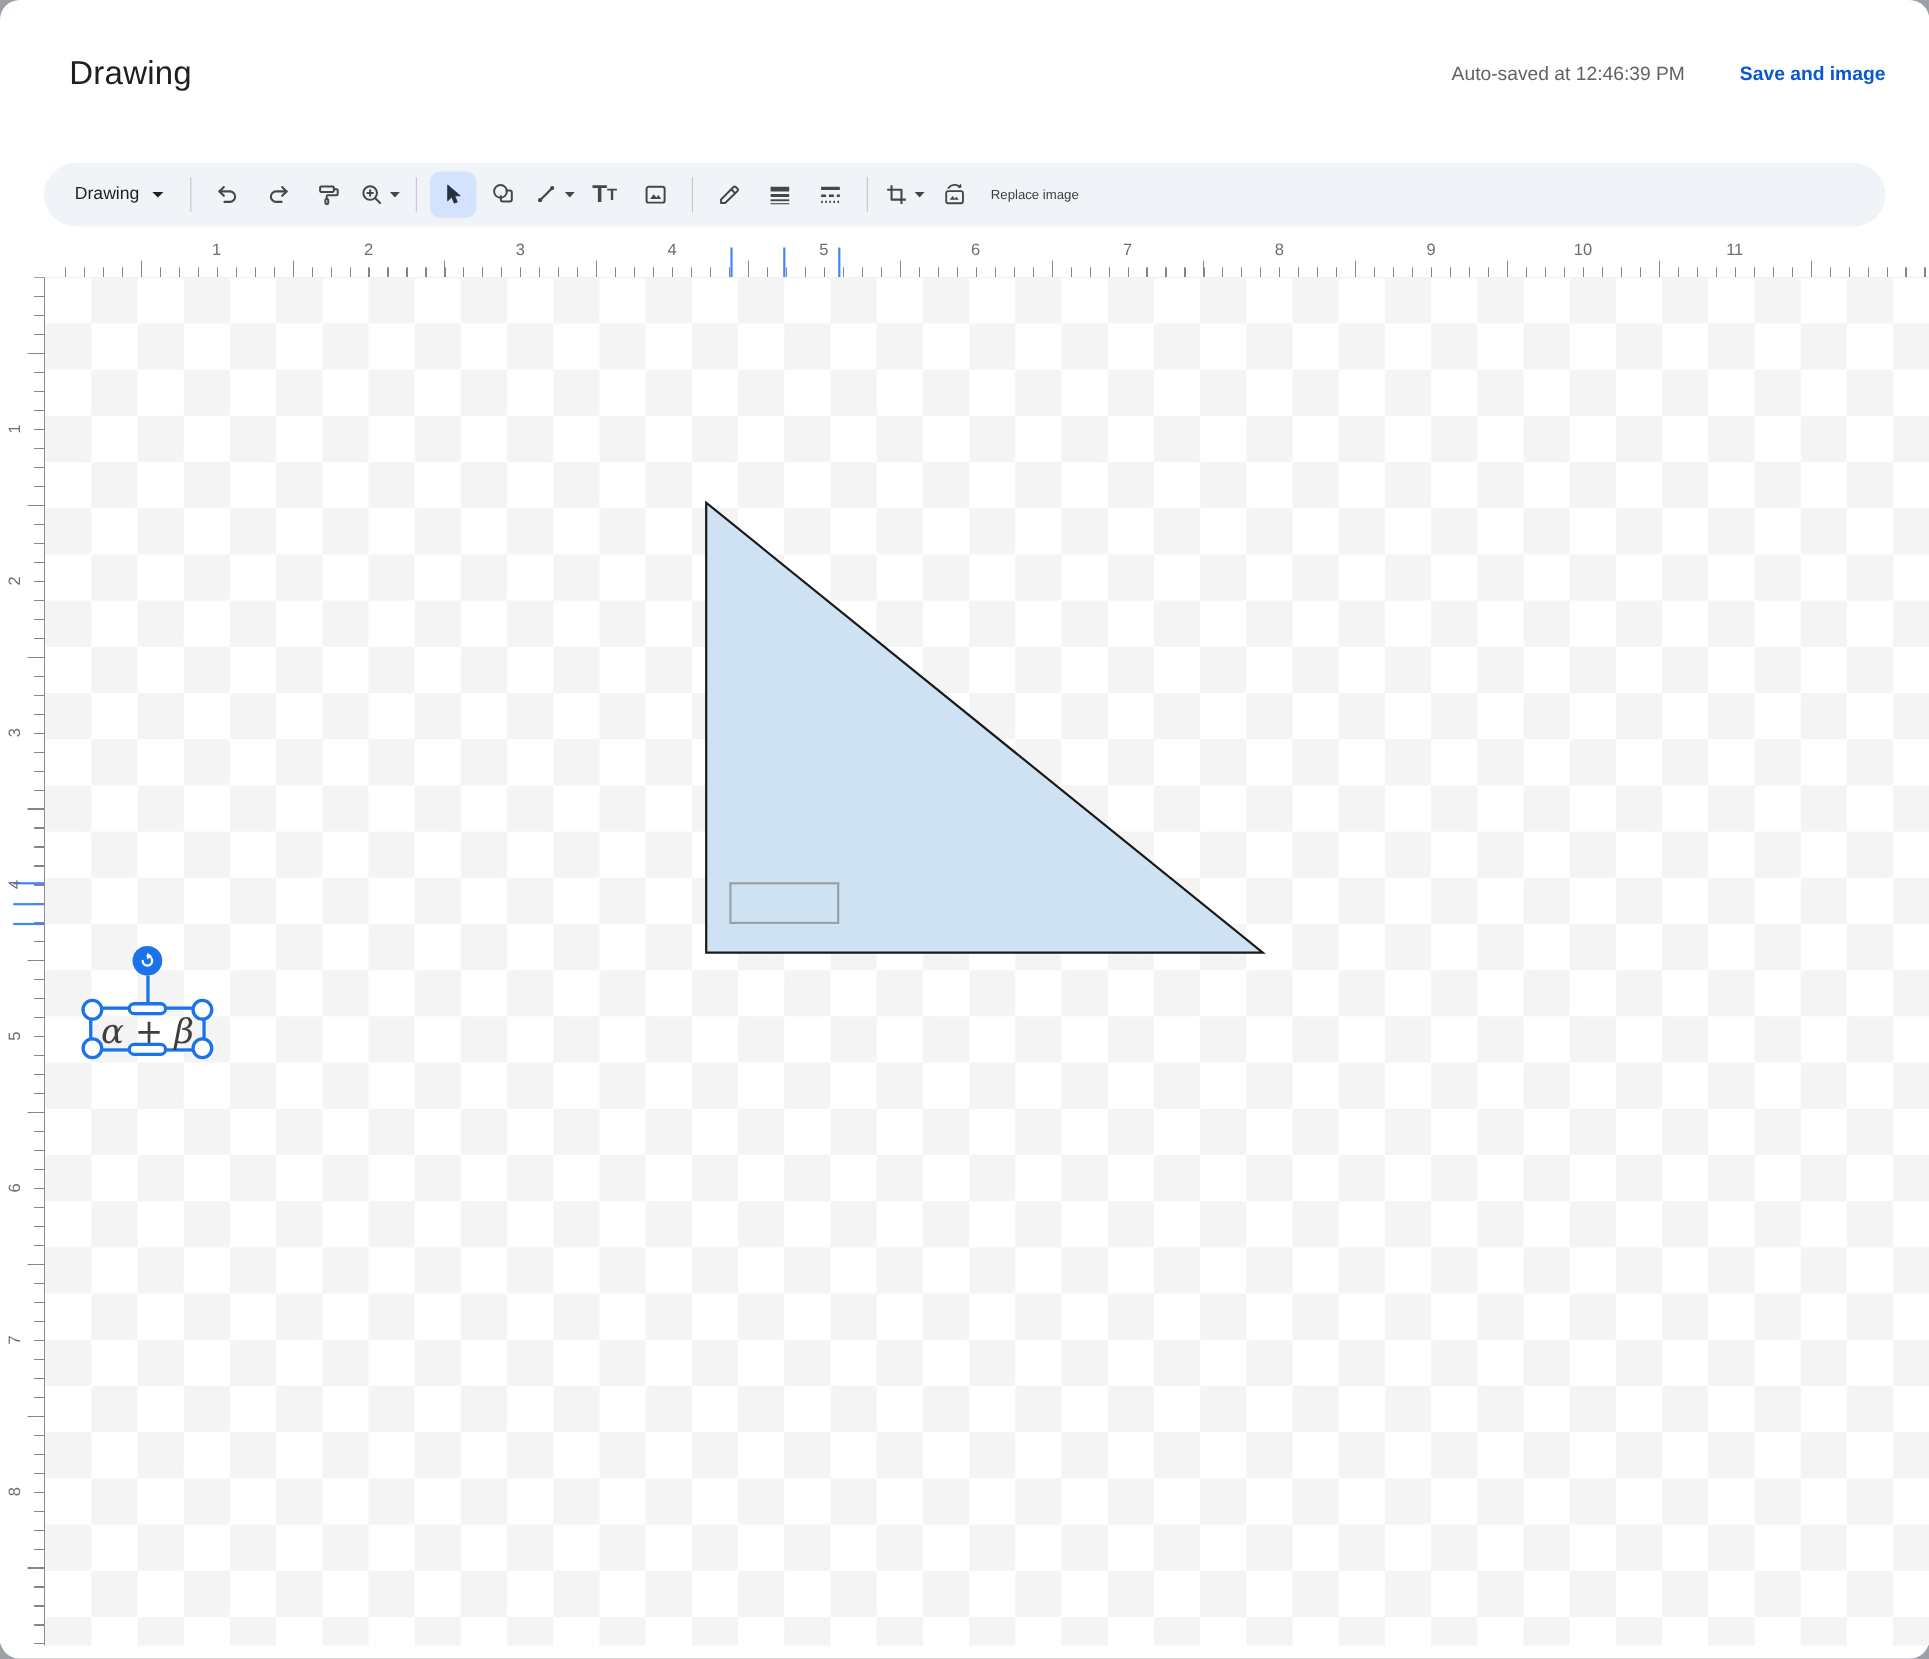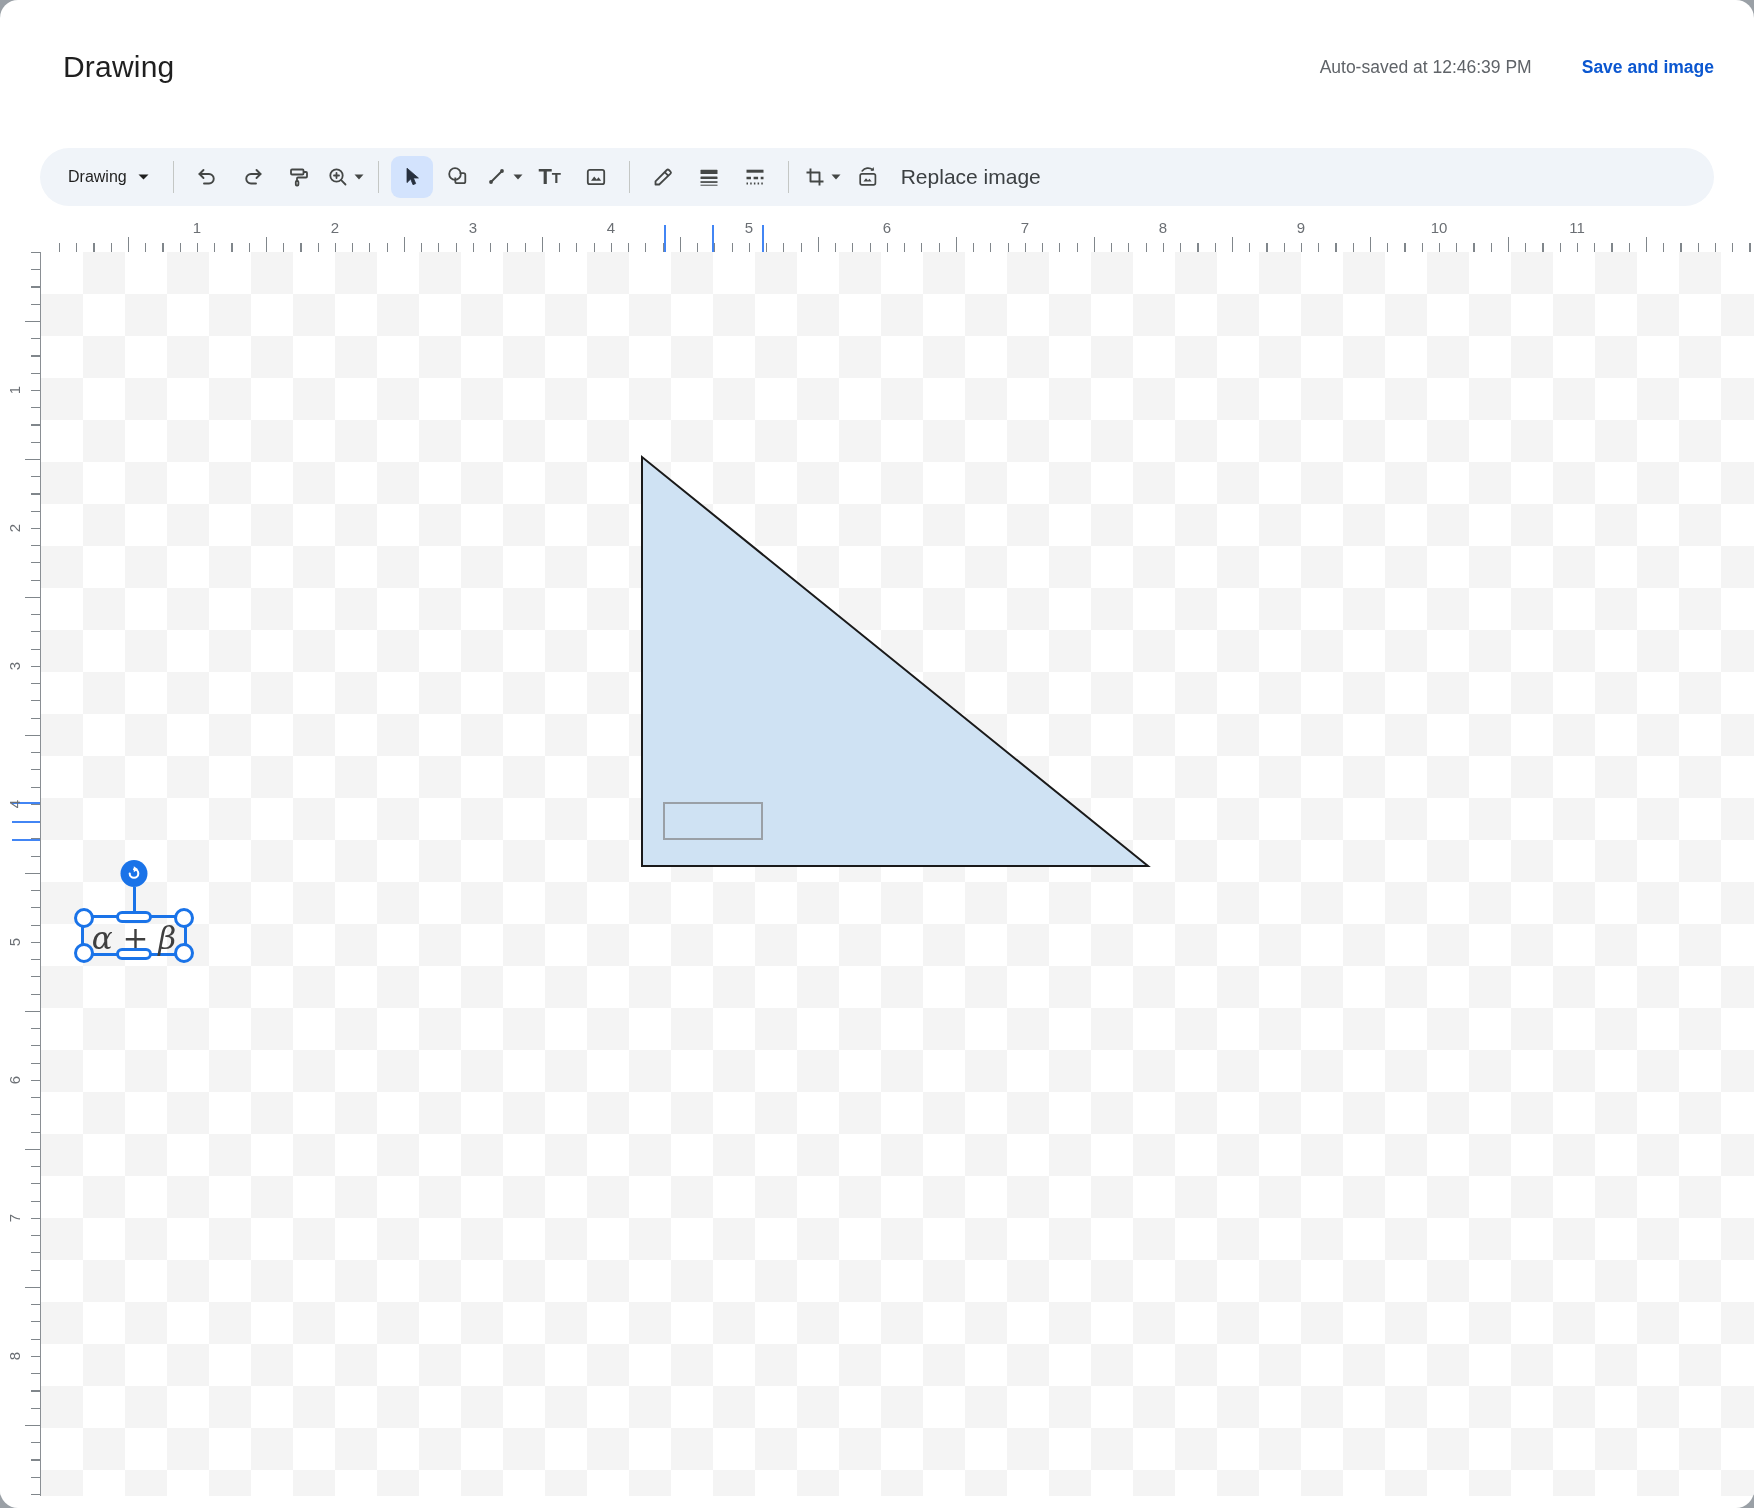--- a/index.html
+++ b/index.html
@@ -24,21 +24,21 @@
     height:42px; min-width:42px; border-radius:9px; display:flex; align-items:center;
     justify-content:center; cursor:pointer; margin:0 2px; color:#444746;
   }
   .tbtn.sel { background:#d3e3fd; }
   .tbtn svg { display:block; }
   .actions-btn { display:flex; align-items:center; gap:7px; padding:0 12px; font-size:16px; color:#1f1f1f; }
   .tsep { width:1px; height:32px; background:#c4c7c5; margin:0 10px; }
   .caret { margin-left:4px; }
   .tt-large { font-size:22px; font-weight:700; color:#444746; }
   .tt-small { font-size:15px; font-weight:700; color:#444746; }
-  .replace-label { font-size:21px; color:#3c4043; margin-left:10px; }
+  .replace-label { font-size:12px; color:#3c4043; margin-left:10px; }
 
   
   .workspace { position:absolute; top:218px; left:0; right:0; bottom:12px; }
   .h-ruler {
     position:absolute; top:0; left:40px; right:0; height:34px;
     border-bottom:1px solid #8a8f94; background:#fff;
   }
   .h-ticks8 { position:absolute; left:19px; right:0; bottom:0; height:9px;
     background-image:repeating-linear-gradient(to right,#80868b 0 1px,transparent 1px 17.25px); }
   .h-ticks2 { position:absolute; left:88px; right:0; bottom:0; height:15px;

